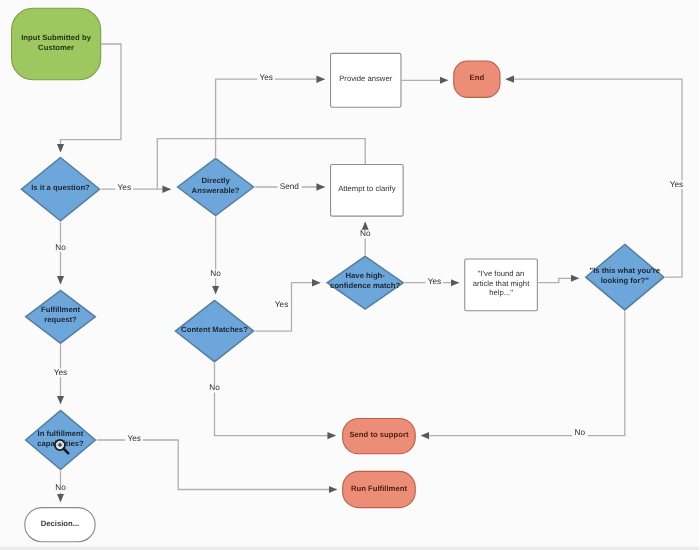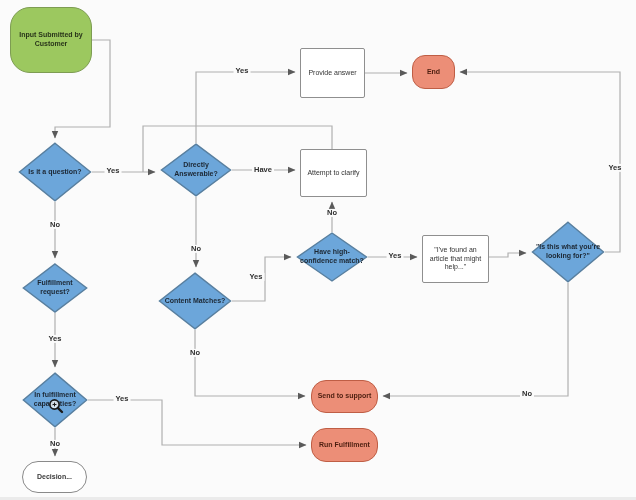--- a/index.html
+++ b/index.html
@@ -24,21 +24,21 @@
   
   .alt{border-radius:15px;}
   .alt.green{background:#9cc85f;border:1.5px solid #7d9c52;color:#29351a;border-radius:20px;}
   .alt.orange{background:#ec8e77;border:1.5px solid #bf5e45;color:#4d1f10;}
   
   .term{background:#ffffff;border:1px solid #8a8a8a;border-radius:16px;color:#3a3a3a;}
   .nowrap .lbl{white-space:nowrap;}
   
   .elbl{
     position:absolute;transform:translate(-50%,-50%);
-    font-size:7.5px;font-weight:bold;color:#2e2e2e;
+    font-size:7.5px;font-weight:normal;color:#2e2e2e;
     background:#fbfbfb;padding:0 2px;line-height:1.1;
   }
   .cursor{position:absolute;}
   .bstrip{position:absolute;left:0;bottom:0;width:100%;height:3px;background:#ebebeb;}
 </style>
 </head>
 <body>
 
 <div class="canvas">
 
@@ -148,21 +148,21 @@
   <div class="node alt orange" style="left:311px;top:428px;width:67px;height:34px;">
     <span class="lbl">Run Fulfillment</span>
   </div>
 
   <span class="elbl" style="left:113px;top:171px;">Yes</span>
   <span class="elbl" style="left:55px;top:225px;">No</span>
   <span class="elbl" style="left:55px;top:339px;">Yes</span>
   <span class="elbl" style="left:55px;top:444px;">No</span>
   <span class="elbl" style="left:122px;top:399px;">Yes</span>
   <span class="elbl" style="left:242px;top:71px;">Yes</span>
-  <span class="elbl" style="left:263px;top:170px;">Have</span>
+  <span class="elbl" style="left:263px;top:170px;">Send</span>
   <span class="elbl" style="left:196px;top:249px;">No</span>
   <span class="elbl" style="left:256px;top:277px;">Yes</span>
   <span class="elbl" style="left:195px;top:353px;">No</span>
   <span class="elbl" style="left:332px;top:213px;">No</span>
   <span class="elbl" style="left:395px;top:256px;">Yes</span>
   <span class="elbl" style="left:615px;top:168px;">Yes</span>
   <span class="elbl" style="left:527px;top:394px;">No</span>
 
   <svg class="cursor" style="left:48px;top:398px;" width="17" height="17">
     <circle cx="6.5" cy="6.5" r="4.6" fill="rgba(255,255,255,0.75)" stroke="#1a1a1a" stroke-width="1.6"></circle>

